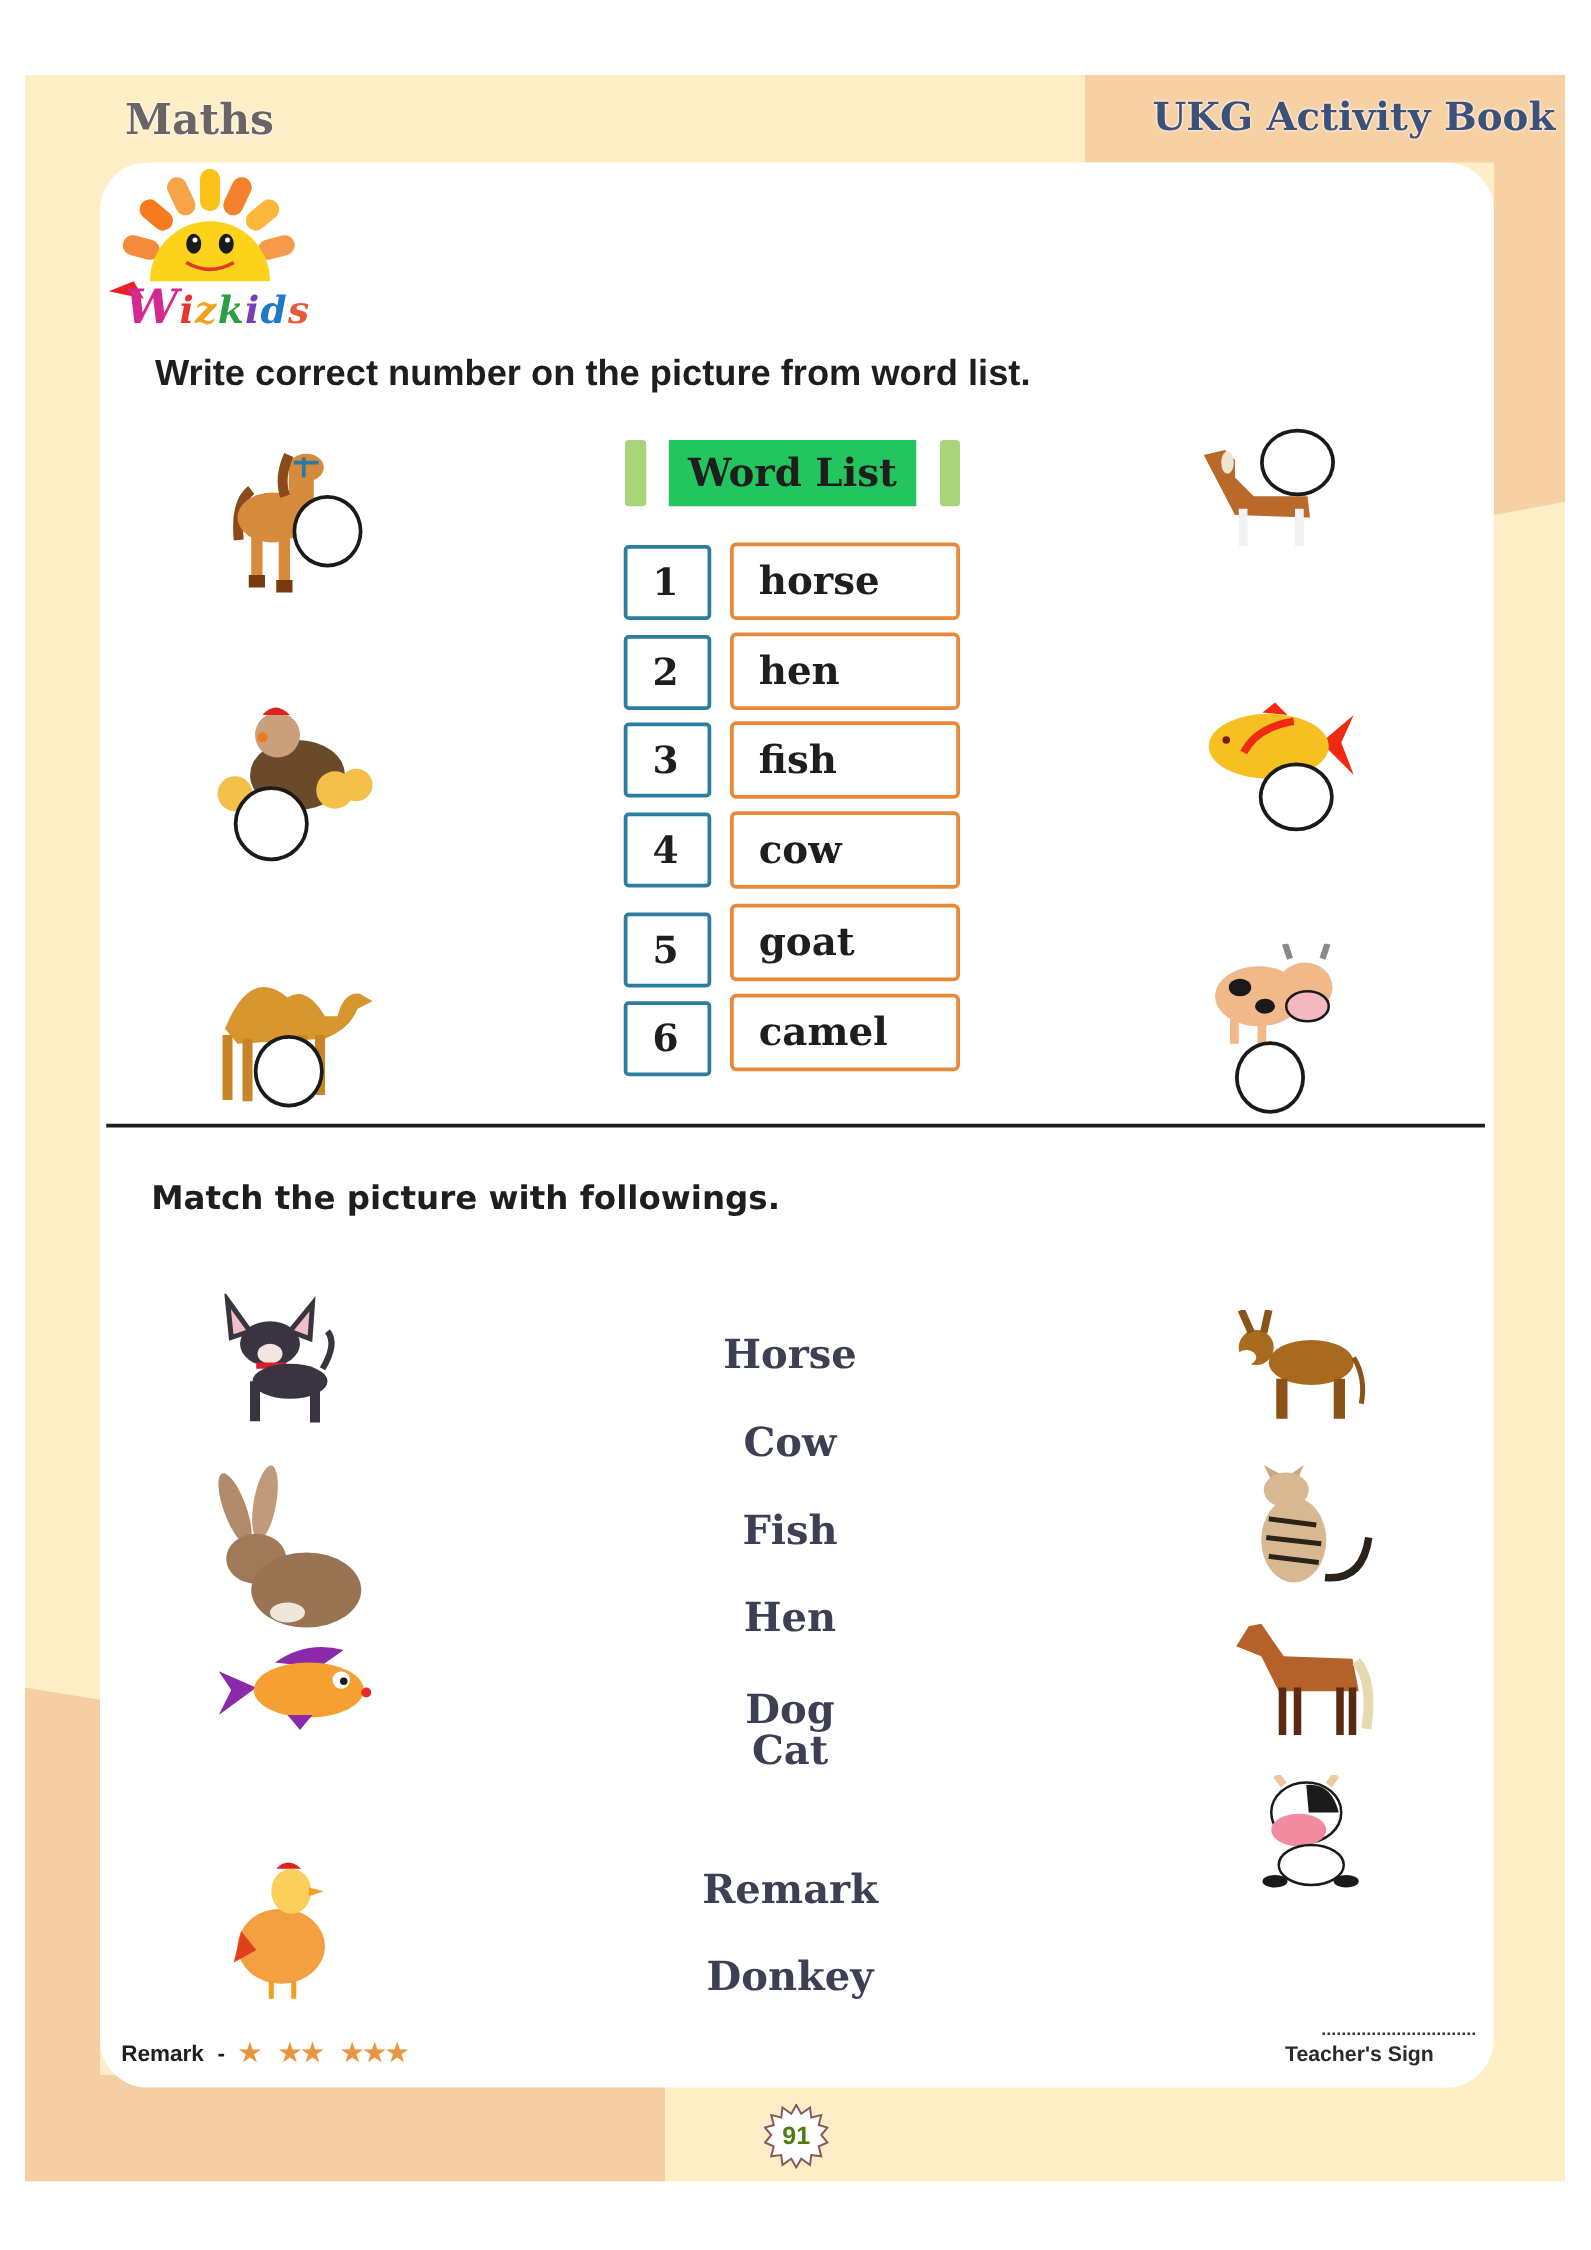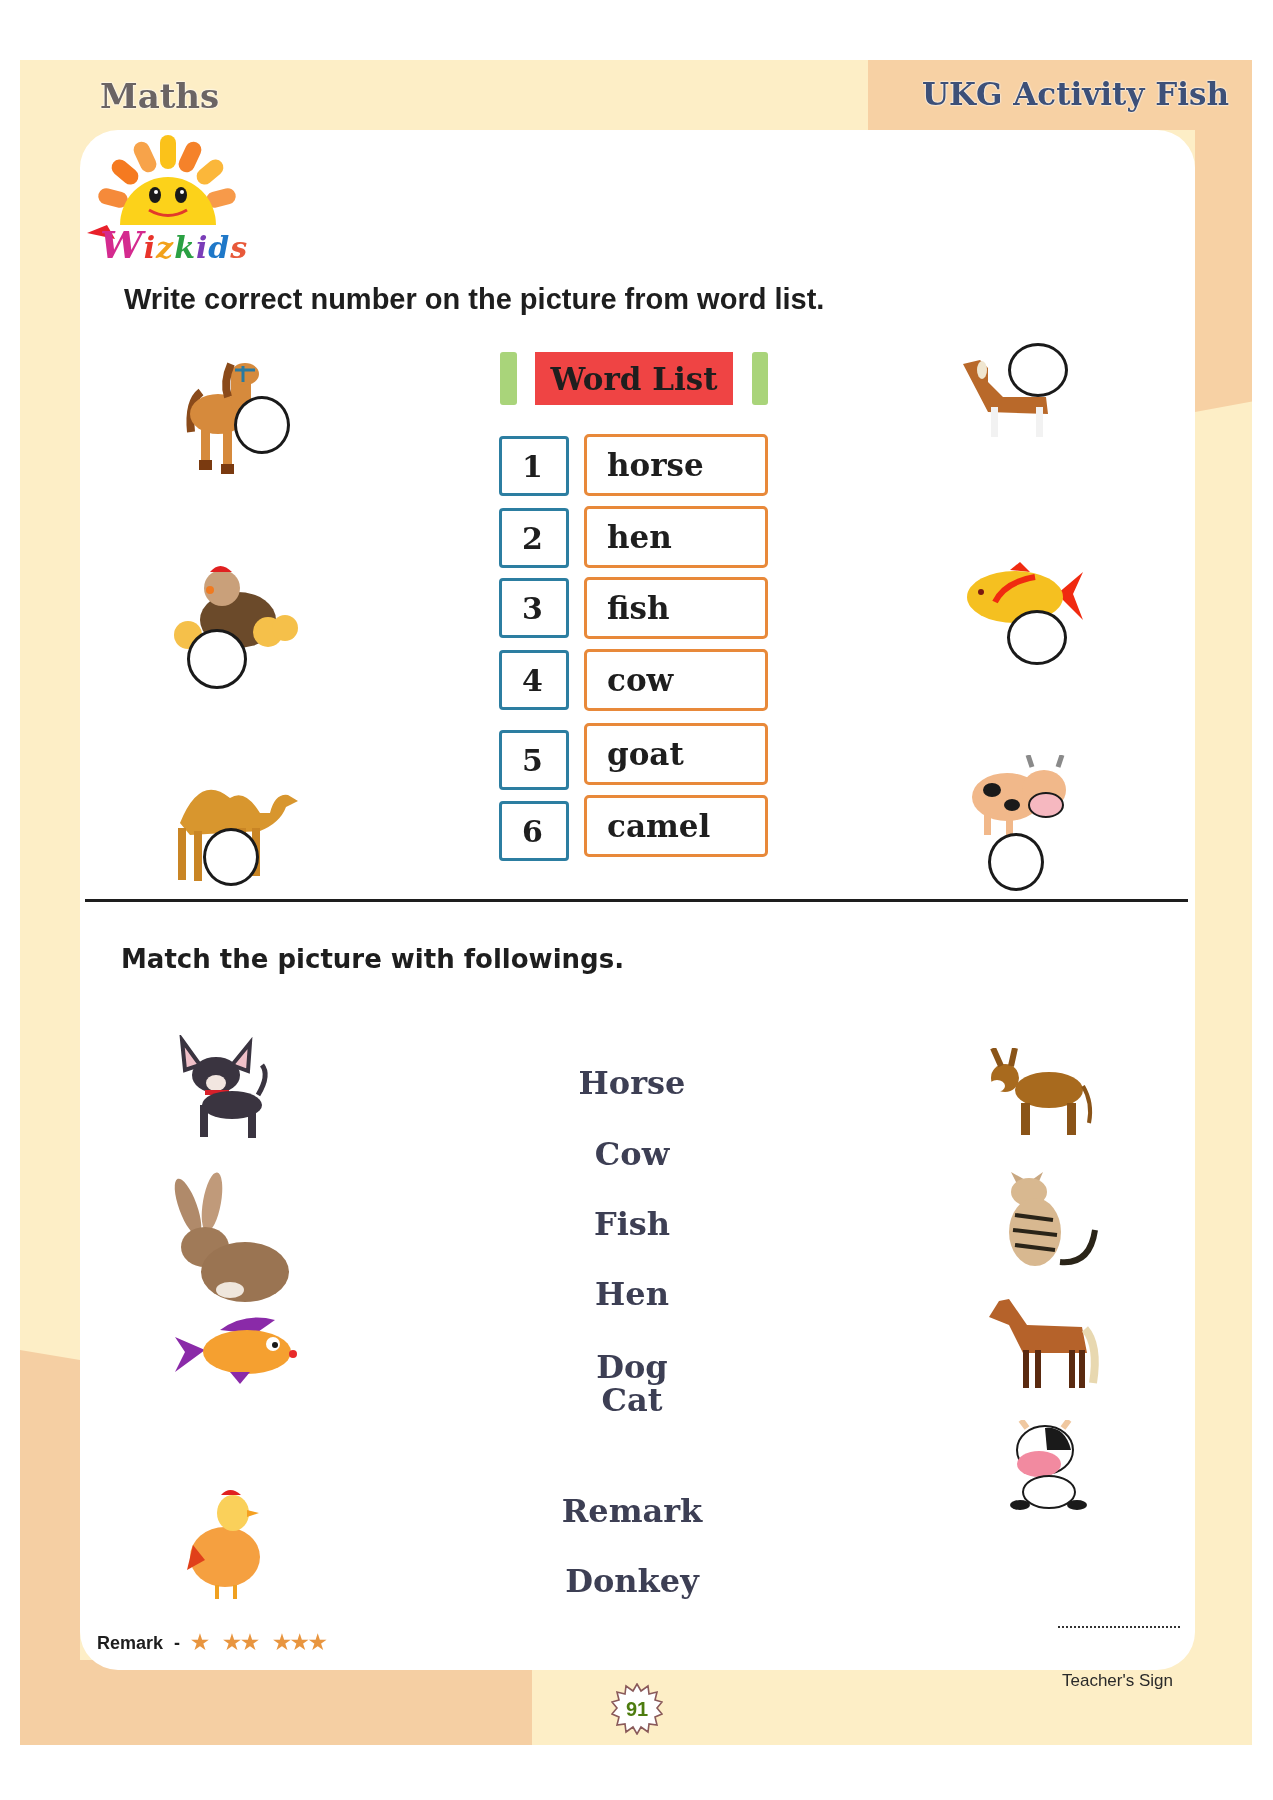--- a/index.html
+++ b/index.html
@@ -44,21 +44,21 @@
 
   .instr1 {
     position: absolute; left: 124px; top: 283px;
     font-family: "Liberation Sans", sans-serif; font-weight: bold; font-size: 29px; color: #1e1e1e;
   }
 
   
   .wl-bar-l { position: absolute; left: 500px; top: 352px; width: 17px; height: 53px; background: #a9d47a; border-radius: 3px; }
   .wl-bar-r { position: absolute; left: 752px; top: 352px; width: 16px; height: 53px; background: #a9d47a; border-radius: 3px; }
   .wl-title {
-    position: absolute; left: 535px; top: 352px; width: 198px; height: 53px; background: #ef4444;
+    position: absolute; left: 535px; top: 352px; width: 198px; height: 53px; background: #22c55e;
     font-family: "DejaVu Serif", serif; font-weight: bold; font-size: 31px; color: #1e1e1e;
     display: flex; align-items: center; justify-content: center;
   }
   .wl-num {
     position: absolute; left: 499px; width: 70px; height: 60px;
     border: 3px solid #2c7ea1; border-radius: 4px; box-sizing: border-box;
     font-family: "DejaVu Serif", serif; font-weight: bold; font-size: 30px; color: #1e1e1e;
     display: flex; align-items: center; padding-left: 20px;
   }
   .wl-word {
@@ -91,42 +91,42 @@
     font-family: "Liberation Sans", sans-serif; font-weight: bold; font-size: 18px; color: #1e1e1e;
   }
   .stars { color: #e8953f; font-size: 20px; }
   .stars span { margin-right: 1px; }
   .stars .gap { display: inline-block; width: 12px; }
 
   .sign-dots {
     position: absolute; left: 1058px; top: 1626px; width: 122px; border-top: 2px dotted #333;
   }
   .sign {
-    position: absolute; left: 1062px; top: 1634px;
-    font-family: "Liberation Sans", sans-serif; font-weight: normal; font-size: 17px; color: #2a2a2a; margin-top: 37px;
+    position: absolute; left: 1028px; top: 1634px;
+    font-family: "Liberation Sans", sans-serif; font-weight: bold; font-size: 17px; color: #2a2a2a;
   }
 
   .page-badge { position: absolute; left: 611px; top: 1683px; width: 52px; height: 52px; }
   .page-num {
     position: absolute; left: 611px; top: 1683px; width: 52px; height: 52px;
     display: flex; align-items: center; justify-content: center;
     font-family: "Liberation Sans", sans-serif; font-weight: bold; font-size: 20px; color: #4d7c0f;
   }
 </style>
 </head>
 <body>
 
 <div class="band"></div>
 <div class="band-top-right"></div>
 <div class="band-right-top"></div>
 <div class="band-left-bottom"></div>
 <div class="band-bottom-left"></div>
 
 <div class="header-left">Maths</div>
-<div class="header-right">UKG Activity Fish</div>
+<div class="header-right">UKG Activity Book</div>
 
 <div class="card"></div>
 
 <svg class="logo" viewBox="0 0 165 135">
   <g>
     <rect x="75" y="0" width="16" height="34" rx="8" fill="#fbc21a"></rect>
     <rect x="97" y="6" width="16" height="32" rx="8" fill="#f5822a" transform="rotate(25 105 22)"></rect>
     <rect x="52" y="6" width="16" height="32" rx="8" fill="#f7a34a" transform="rotate(-25 60 22)"></rect>
     <rect x="117" y="22" width="16" height="30" rx="8" fill="#fbb73a" transform="rotate(50 125 37)"></rect>
     <rect x="32" y="22" width="16" height="30" rx="8" fill="#f57a20" transform="rotate(-50 40 37)"></rect>

